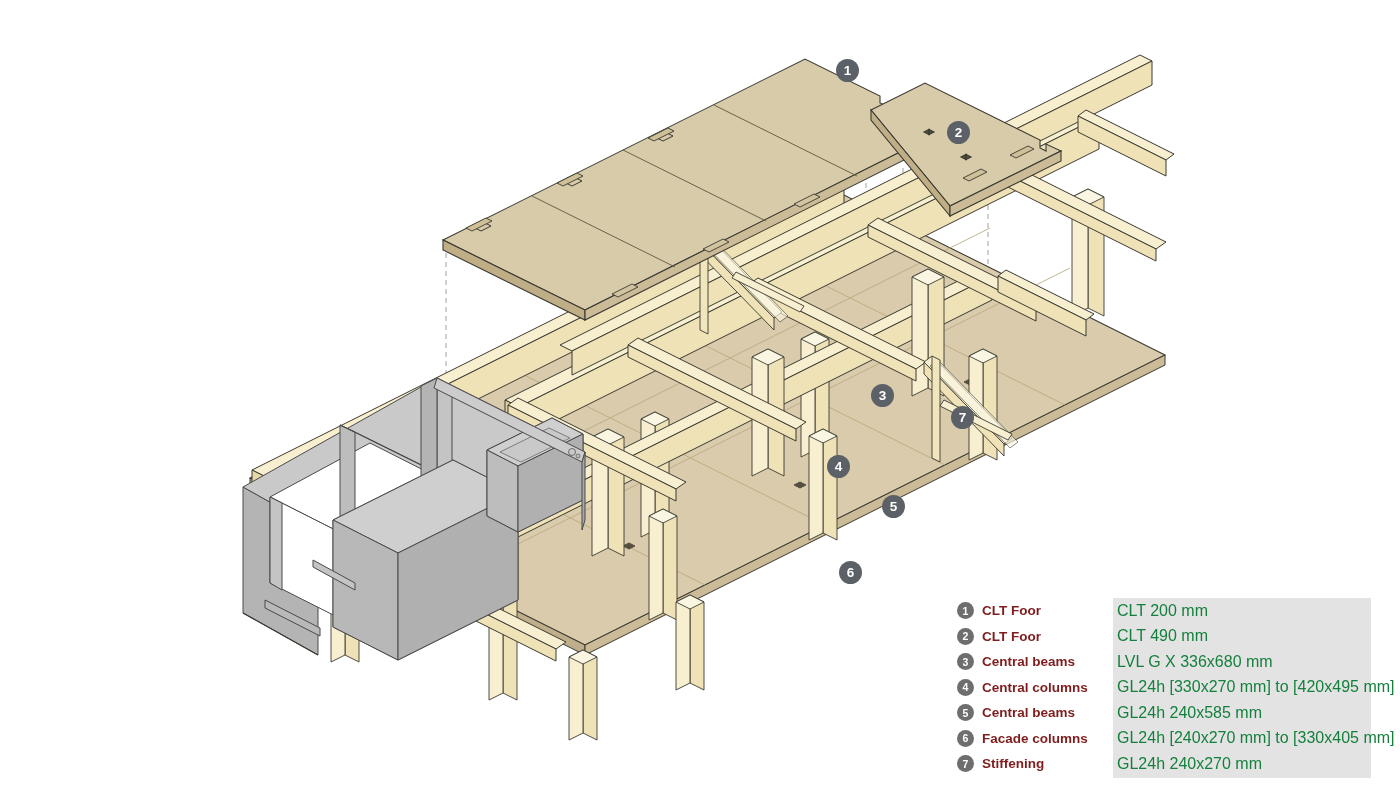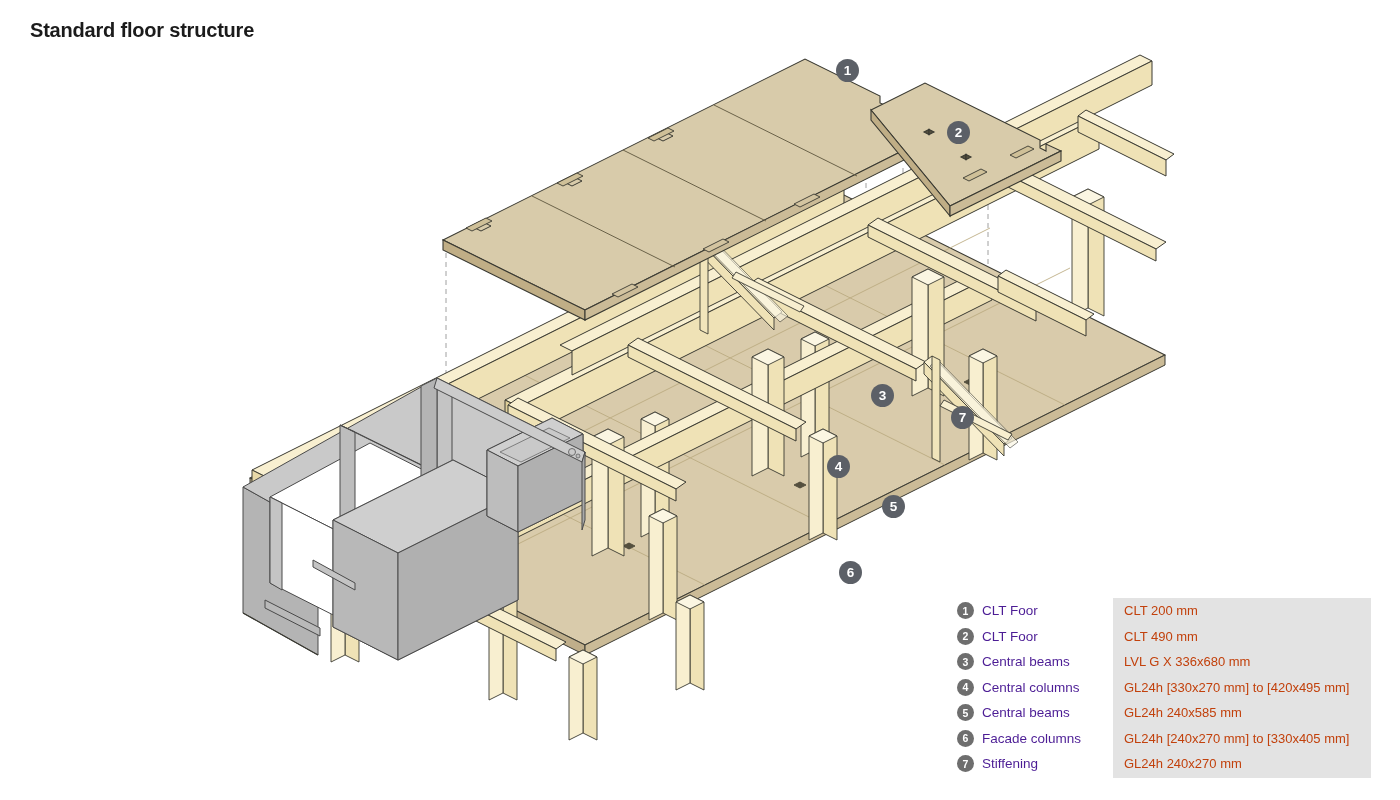--- a/index.html
+++ b/index.html
@@ -45,36 +45,35 @@
   }
   .legend-badge{
     width:17px;height:17px;border-radius:50%;
     background:#6e6e6e;color:#ffffff;
     font-size:10.5px;font-weight:bold;
     display:flex;align-items:center;justify-content:center;
     flex:0 0 auto;line-height:1;
   }
   .legend-name{
     margin-left:8px;width:125px;flex:0 0 auto;
-    font-size:13.5px;font-weight:normal;color:#4c1d95;
+    font-size:13.5px;font-weight:bold;color:#7f1d1d;
     white-space:nowrap;
   }
   .legend-spec{
-    margin-left:17px;
-    font-size:13px;font-weight:normal;color:#c2410c;
+    margin-left:10px;
+    font-size:16px;font-weight:normal;color:#15803d;
     white-space:nowrap;
   }
 </style>
 </head>
 <body>
 
 <div id="root">
 
   <div id="title-block">
-    <div id="doc-title">Standard floor structure</div>
   </div>
 
   <svg id="drawing" viewBox="0 0 1400 800" width="1400" height="800" xmlns="http://www.w3.org/2000/svg">
     <defs>
       <g id="notchA"></g>
     </defs>
 
     <g stroke="#a0a0a0" stroke-width="1" stroke-dasharray="5,4" fill="none">
       <line x1="446" y1="253" x2="446" y2="380"></line>
       <line x1="603" y1="272" x2="603" y2="340"></line>

